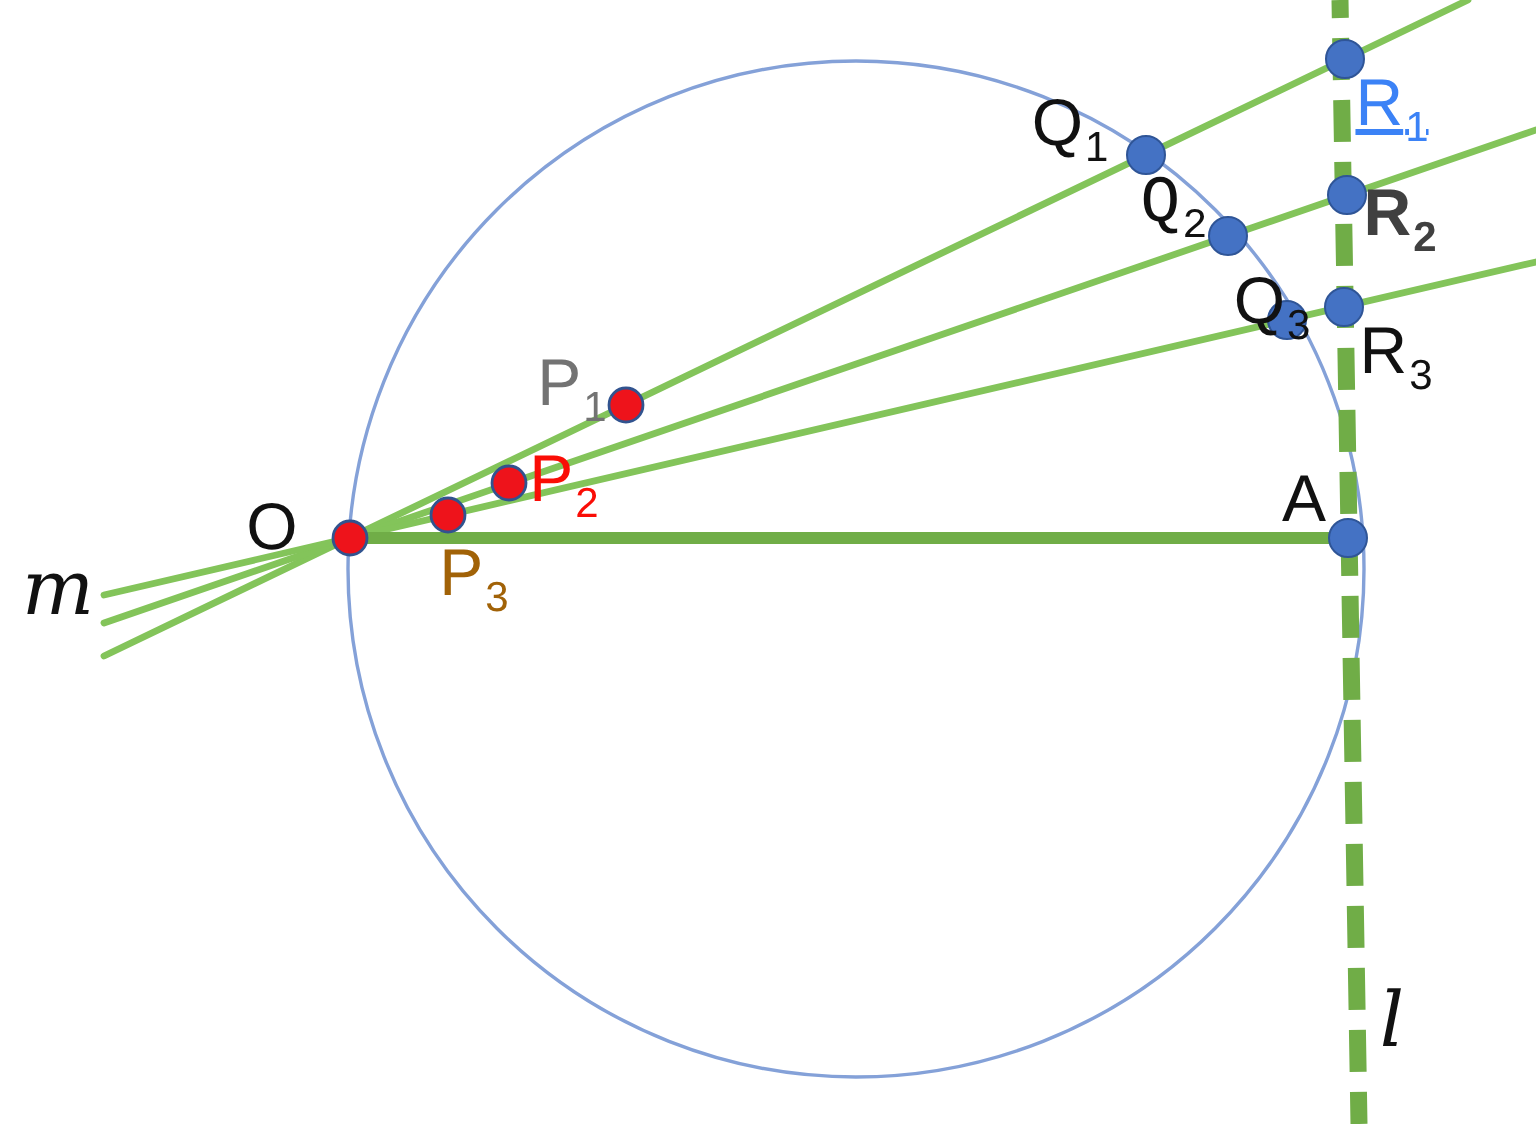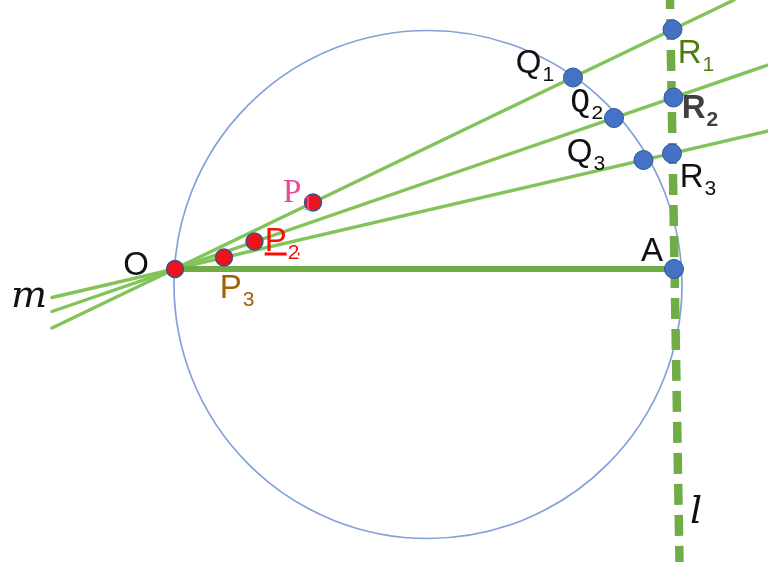--- a/index.html
+++ b/index.html
@@ -55,24 +55,24 @@
       <circle cx="313" cy="202.5" r="8.5" fill="#ee131b" stroke="#31538f" stroke-width="1.4"></circle>
       <circle cx="254.5" cy="241.5" r="8.5" fill="#ee131b" stroke="#31538f" stroke-width="1.4"></circle>
       <circle cx="224" cy="257.5" r="8.5" fill="#ee131b" stroke="#31538f" stroke-width="1.4"></circle>
     </svg>
 
   <div class="lbl math" style="left: 29px; top: 294px; color: rgb(17, 17, 17);"><span class="main">m</span></div>
   <div class="lbl math" style="left: 696px; top: 510px; color: rgb(17, 17, 17);"><span class="main">l</span></div>
   <div class="lbl" style="left: 136px; top: 263px; color: rgb(17, 17, 17);"><span class="main">O</span></div>
   <div class="lbl" style="left: 652px; top: 249px; color: rgb(17, 17, 17);"><span class="main">A</span></div>
 
-  <div class="lbl" style="left: 298px; top: 191px; color: #ec4899; font-family: Liberation Serif, serif;"><span class="main">P</span><span class="sub">1</span></div>
-  <div class="lbl" style="left: 282px; top: 239px; color: rgb(250, 13, 6); text-decoration: underline;"><span class="main">P</span><span class="sub">2</span></div>
+  <div class="lbl" style="left: 286px; top: 191px; color: #737373;"><span class="main">P</span><span class="sub">1</span></div>
+  <div class="lbl" style="left: 282px; top: 239px; color: rgb(250, 13, 6);"><span class="main">P</span><span class="sub">2</span></div>
   <div class="lbl" style="left: 237px; top: 286px; color: #a16207;"><span class="main">P</span><span class="sub">3</span></div>
 
   <div class="lbl" style="left: 535px; top: 61px; color: rgb(17, 17, 17);"><span class="main">Q</span><span class="sub">1</span></div>
   <div class="lbl" style="left: 587px; top: 102px; color: rgb(17, 17, 17); font-family: Liberation Mono, monospace;"><span class="main">Q</span><span class="sub">2</span></div>
-  <div class="lbl" style="left: 586px; top: 150px; color: rgb(17, 17, 17);"><span class="main">Q</span><span class="sub">3</span></div>
+  <div class="lbl" style="left: 636px; top: 150px; color: rgb(17, 17, 17);"><span class="main">Q</span><span class="sub">3</span></div>
 
-  <div class="lbl" style="left: 696px; top: 51px; color: #4d7c0f;"><span class="main">R</span><span class="sub">1</span></div>
+  <div class="lbl" style="left: 696px; top: 51px; color: #3b82f6; text-decoration: underline;"><span class="main">R</span><span class="sub">1</span></div>
   <div class="lbl" style="left: 700px; top: 106px; color: #404040; font-weight: bold;"><span class="main">R</span><span class="sub">2</span></div>
   <div class="lbl" style="left: 698px; top: 175px; color: rgb(17, 17, 17);"><span class="main">R</span><span class="sub">3</span></div>
 </div>
 
 </body></html>

